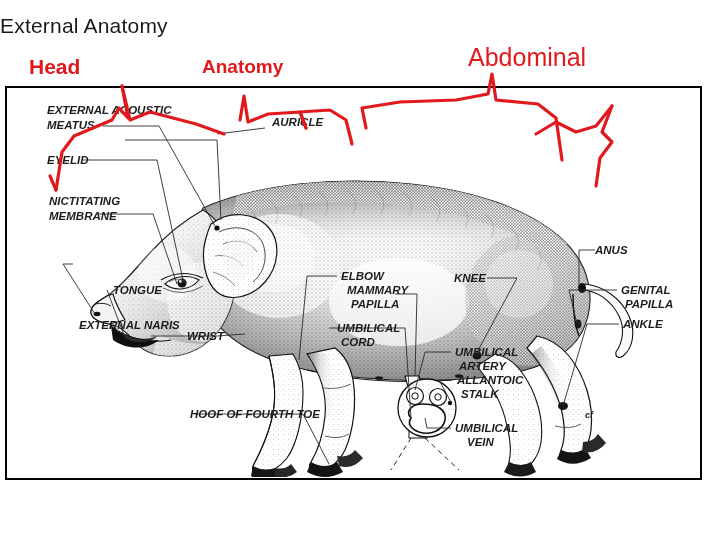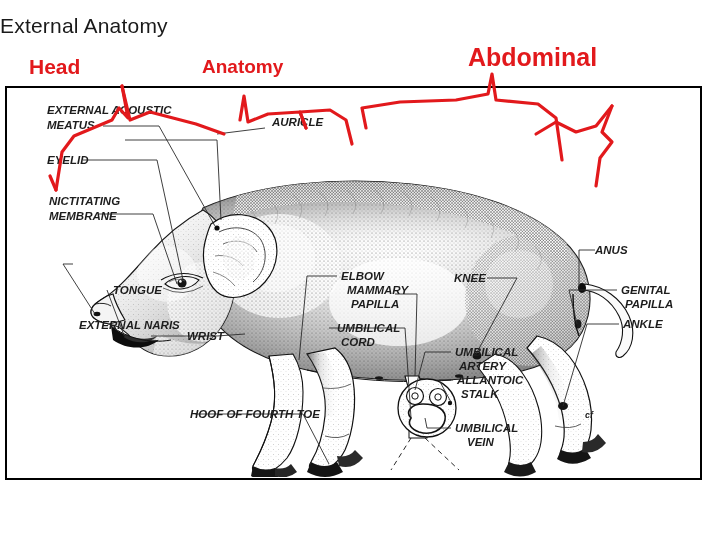--- a/index.html
+++ b/index.html
@@ -14,21 +14,21 @@
     position:absolute;left:0;top:14px;width:720px;text-align:left;
     font-size:21px;color:#1a1a1a;font-weight:400;letter-spacing:.2px;
     font-family:"Liberation Sans",sans-serif;
   }
 
   
   .region-label{
     position:absolute;color:#e2191c;font-weight:bold;white-space:nowrap;
     font-family:"Liberation Sans",sans-serif;line-height:1;
   }
-  .region-label.big{font-weight:700;text-align:right;}
+  .region-label.big{font-weight:400;text-align:right;}
   #rl-head{left:29px;top:56px;font-size:21px;}
   #rl-thorax{left:202px;top:57px;font-size:19px;}
   #rl-abdominal{left:468px;top:45px;font-size:25px;}
   #rl-sacral{left:614px;top:118px;font-size:19px;}
 
   
   #figure-frame{
     position:absolute;left:5px;top:86px;width:697px;height:394px;
     border:2.5px solid #000;background:#fff;box-sizing:border-box;
   }

